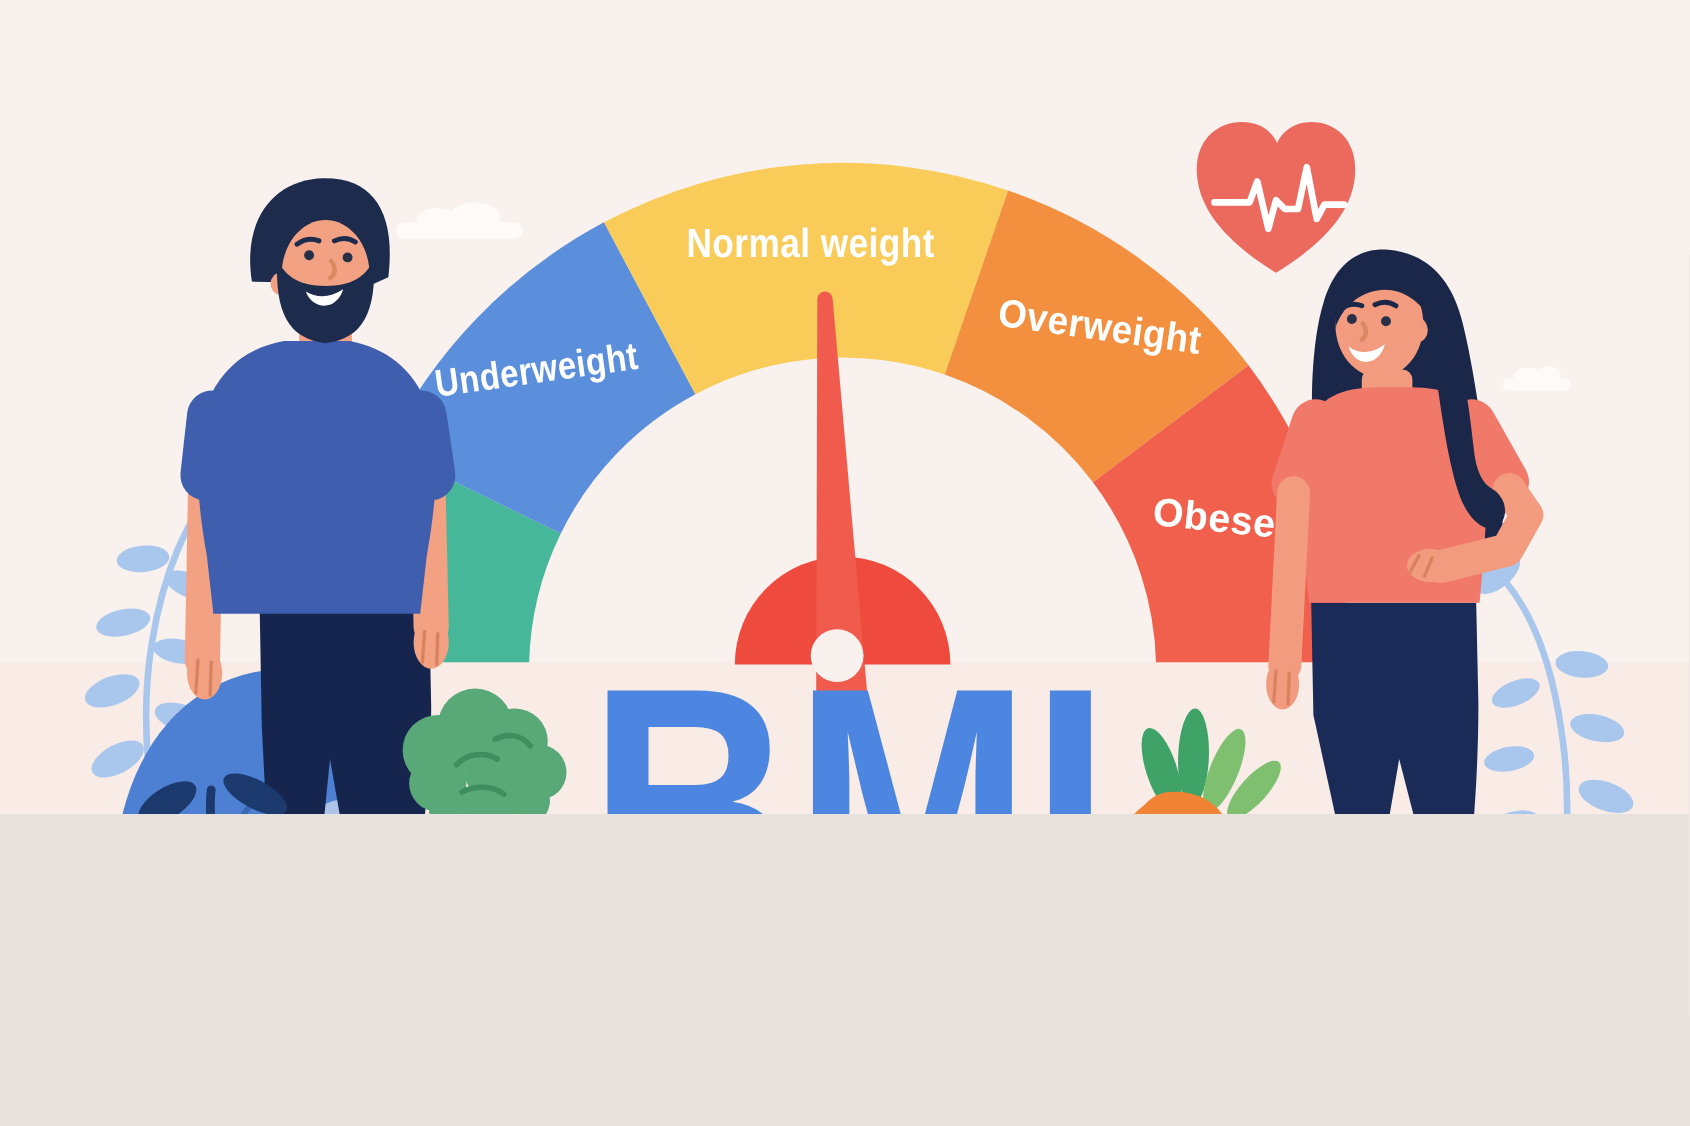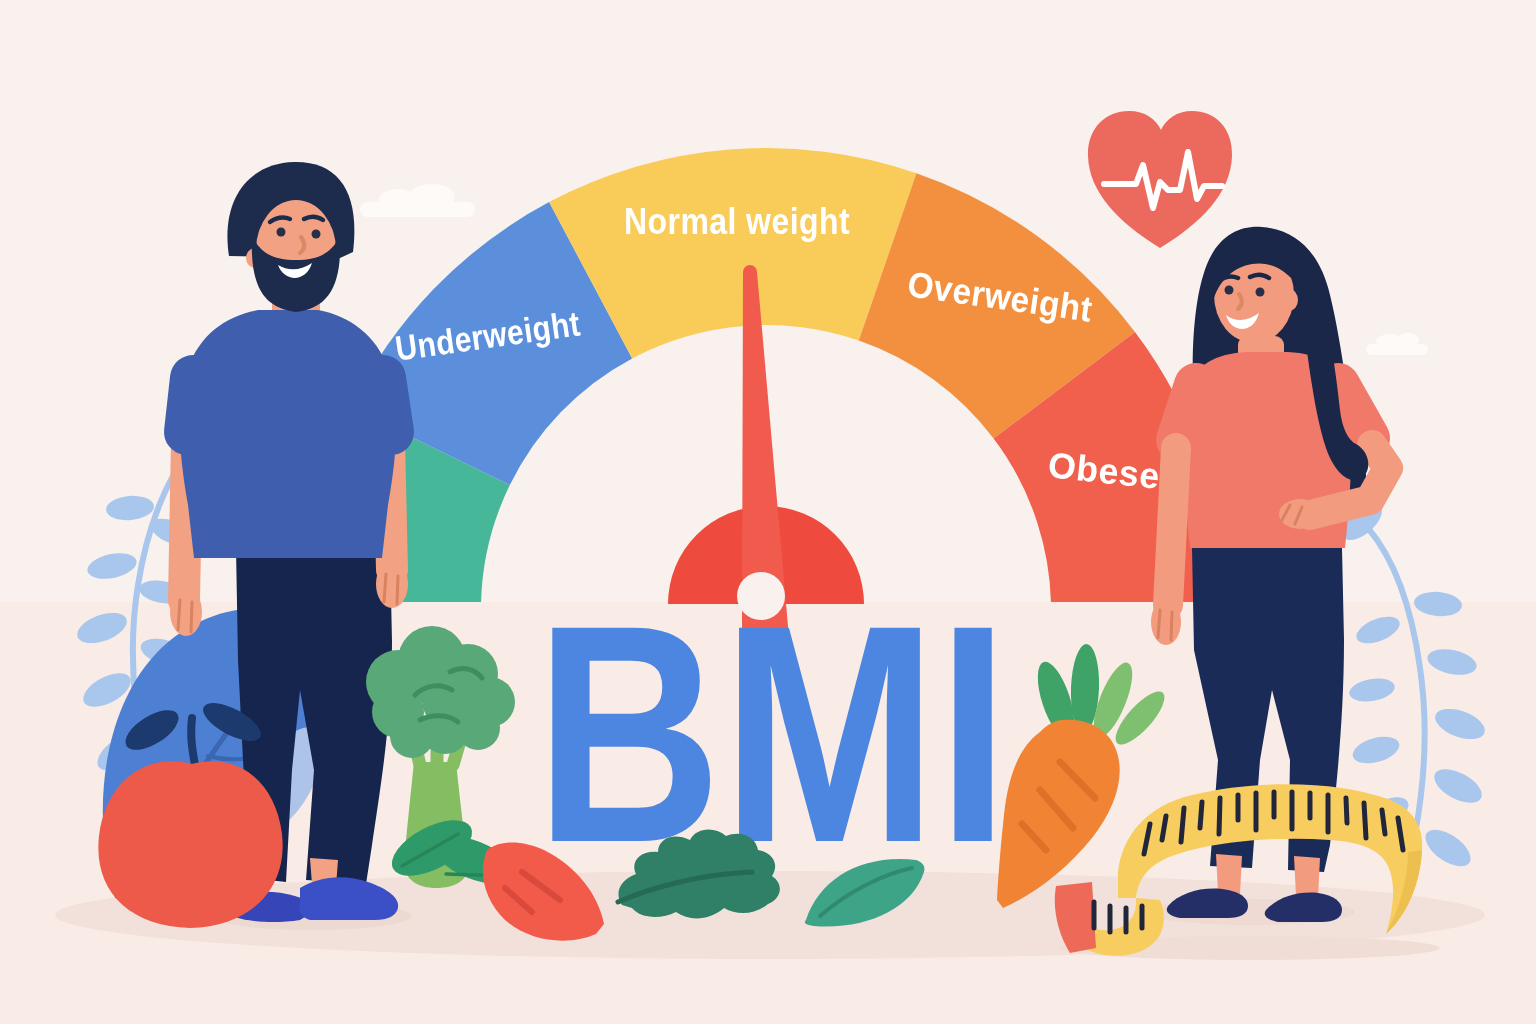--- a/index.html
+++ b/index.html
@@ -1,16 +1,16 @@
 <!DOCTYPE html>
 <html><head>
 <meta charset="utf-8">
 <style>
   html,body{margin:0;padding:0;background:#e8e2df;}
-  .stage{width:1536px;height:1024px;position:relative;overflow:hidden;margin:0 auto;
+  .stage{width:1536px;height:740px;position:relative;overflow:hidden;margin:0 auto;
          font-family:"Liberation Sans", sans-serif;}
   svg{display:block;}
   .seg-label{font-family:"Liberation Sans", sans-serif;font-weight:bold;letter-spacing:.5px;}
   .bmi-title{font-family:"Liberation Sans", sans-serif;font-weight:bold;}
 </style>
 </head>
 <body>
 
 <div class="stage">
 <svg width="1536" height="1024" viewBox="0 0 1536 1024">

